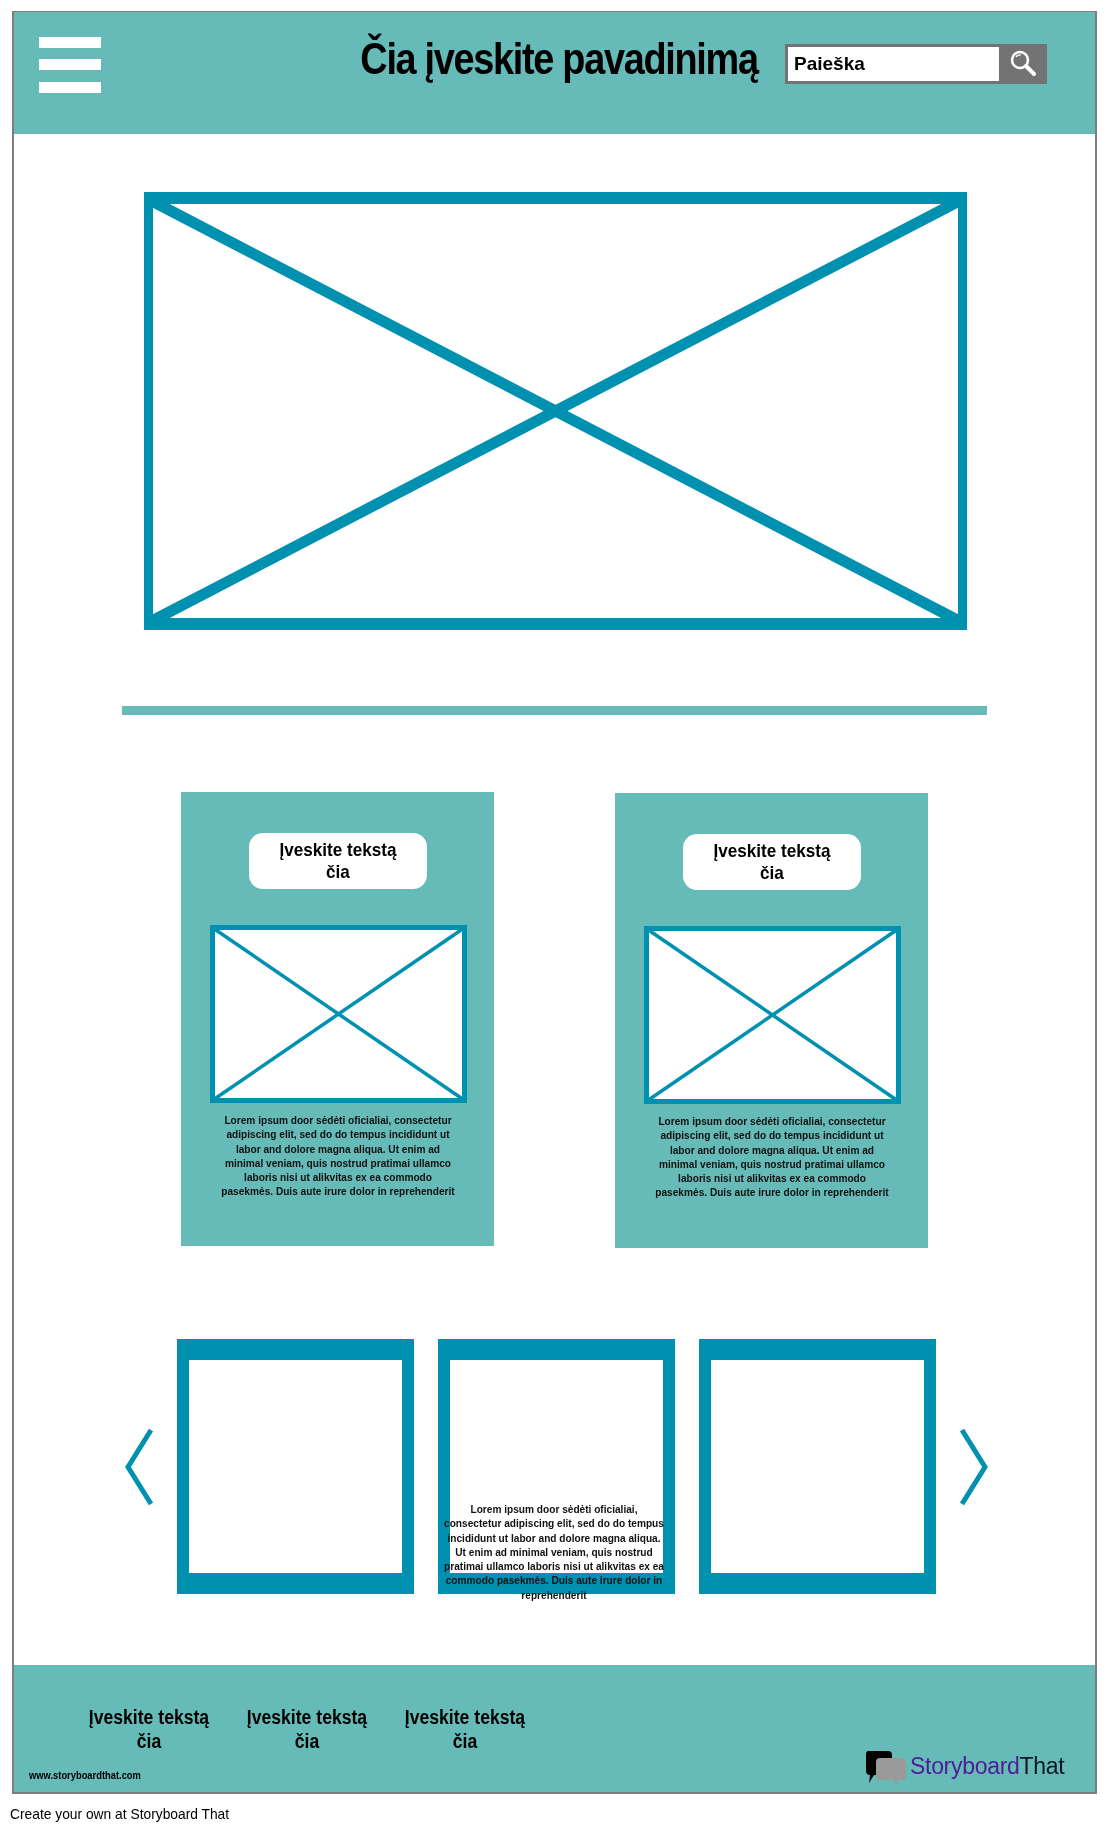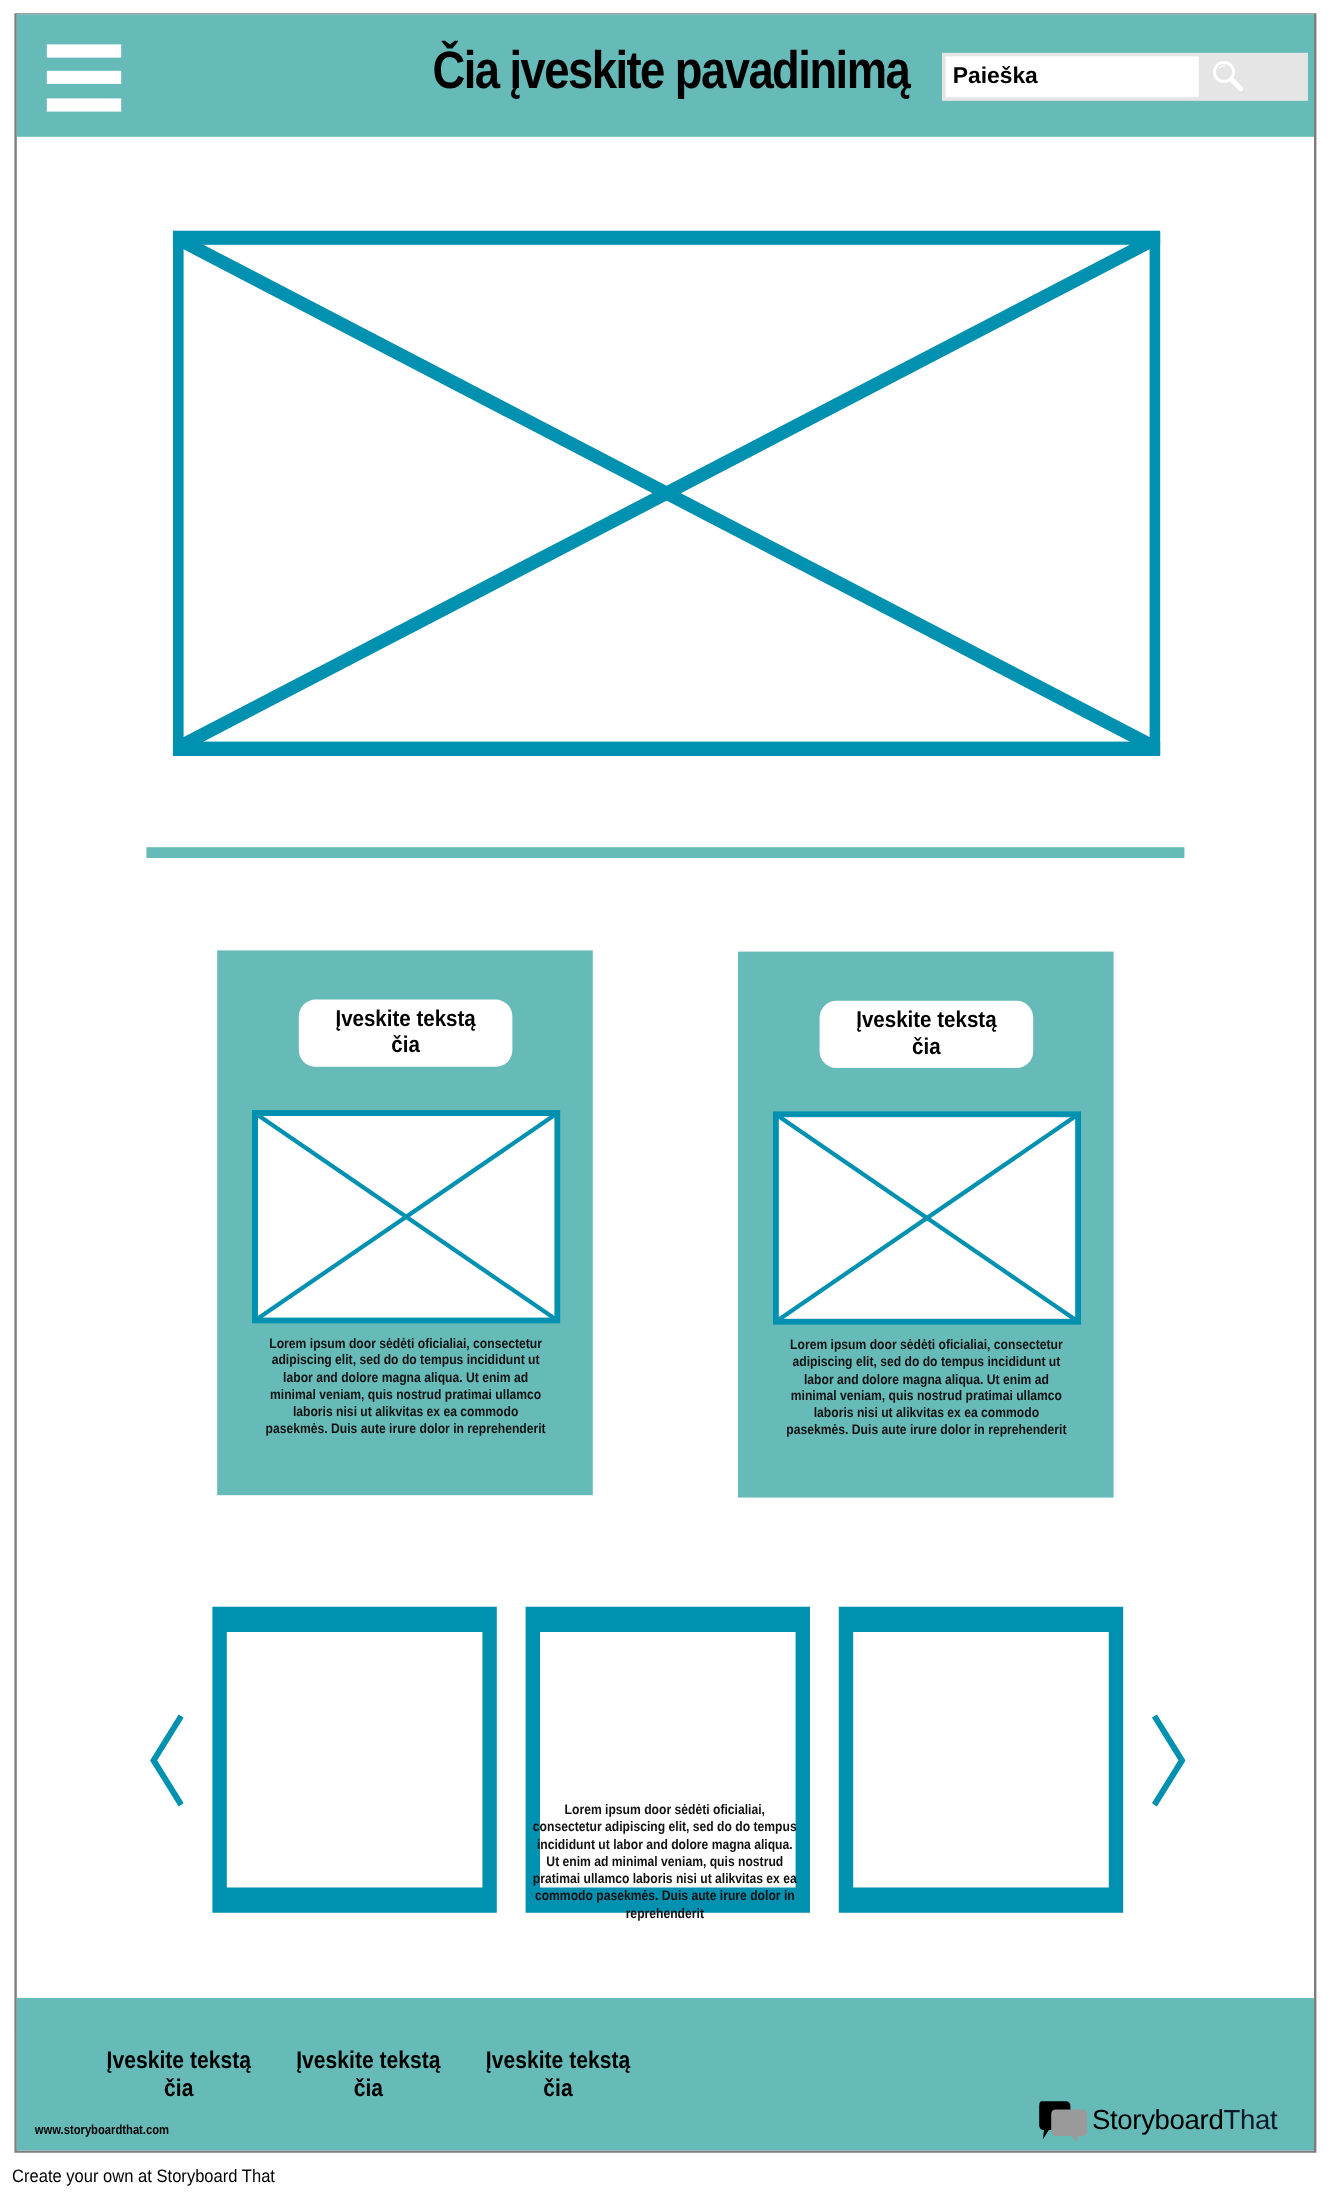--- a/index.html
+++ b/index.html
@@ -1,27 +1,27 @@
 <!DOCTYPE html>
 <html><head>
 <meta charset="utf-8">
 <style>
   html, body { margin:0; padding:0; background:#ffffff; }
   body { width:1107px; height:1832px; position:relative; overflow:hidden;
          font-family:"Liberation Sans", sans-serif; }
   .frame { position:absolute; left:12px; top:11px; width:1081px; height:1780px;
            border:2px solid #7d7d7d; border-top-width:1px; background:#ffffff; box-sizing:content-box; }
-  .header { position:absolute; left:0; top:0; width:1081px; height:102px; background:#66bab7; }
+  .header { position:absolute; left:0; top:0; width:1081px; height:122px; background:#66bab7; }
   .hamburger { position:absolute; left:25px; top:25px; width:62px; height:57px; cursor:pointer; }
   .hamburger span { position:absolute; left:0; width:62px; height:11px; background:#ffffff; }
   .hamburger span:nth-child(1){ top:0; } .hamburger span:nth-child(2){ top:22px; } .hamburger span:nth-child(3){ top:45px; }
   .title { position:absolute; left:300px; top:22px; width:490px; text-align:center;
            font-family:"Liberation Sans", sans-serif; font-weight:bold; font-size:44px;
            letter-spacing:-1.5px; color:#000000; white-space:nowrap; transform:scaleX(0.86); transform-origin:center; }
-  .search { position:absolute; left:771px; top:32px; width:262px; height:40px; background:#e5e5e5;padding-left:43px; }
+  .search { position:absolute; left:771px; top:32px; width:262px; height:40px; background:#737373; }
   .search input { position:absolute; left:3px; top:3px; width:211px; height:34px; border:none; outline:none;
            box-sizing:border-box; padding:0 6px; font-family:"Liberation Sans", sans-serif; font-weight:bold;
            font-size:19px; color:#000; background:#ffffff; }
   .search-btn { position:absolute; left:217px; top:0; width:45px; height:40px; cursor:pointer; }
   .hero { position:absolute; left:130px; top:180px; width:823px; height:438px; }
   .divider { position:absolute; left:108px; top:694px; width:865px; height:9px; background:#66bab7; }
   .card { position:absolute; top:780px; width:313px; height:454px; background:#66bab7; }
   .card.c1 { left:167px; } .card.c2 { left:601px; top:781px; height:455px; }
   .pill { position:absolute; left:68px; top:41px; width:178px; height:56px; background:#ffffff; border-radius:14px;
           display:flex; align-items:center; justify-content:center; text-align:center;
@@ -34,21 +34,21 @@
                   border-top-width:21px; border-bottom-width:21px; background:#ffffff; cursor:pointer; }
   .arrow { position:absolute; top:1416px; width:28px; height:78px; cursor:pointer; }
   .bottom-text { position:absolute; left:412px; top:1490px; width:256px; text-align:center;
                  font-weight:bold; font-size:11.5px; line-height:14.3px; color:#111; transform:scaleX(0.88); }
   .footer { position:absolute; left:0; top:1653px; width:1081px; height:127px; background:#66bab7; }
   .footer-link { position:absolute; top:40px; width:150px; text-align:center; font-weight:bold;
                  font-size:20px; line-height:24px; color:#000; cursor:pointer; transform:scaleX(0.88); }
   .footer-url { position:absolute; left:15px; top:104px; font-weight:bold; font-size:11px; color:#000; transform:scaleX(0.85); transform-origin:left; }
   .logo { position:absolute; left:850px; top:84px; width:220px; height:36px; }
   .logo-text { position:absolute; left:46px; top:4px; font-size:23px; letter-spacing:-0.3px; }
-  .logo-text .s1 { color:#000000; } .logo-text .s2 { color:#0f172a; }
+  .logo-text .s1 { color:#4c1d95; } .logo-text .s2 { color:#0f172a; }
   .credit { position:absolute; left:10px; top:1805px; font-size:15px; color:#000; transform:scaleX(0.92); transform-origin:left; }
 </style>
 </head>
 <body>
 
 <div class="frame">
 
   <div class="header">
     <div class="hamburger">
       <span></span>

